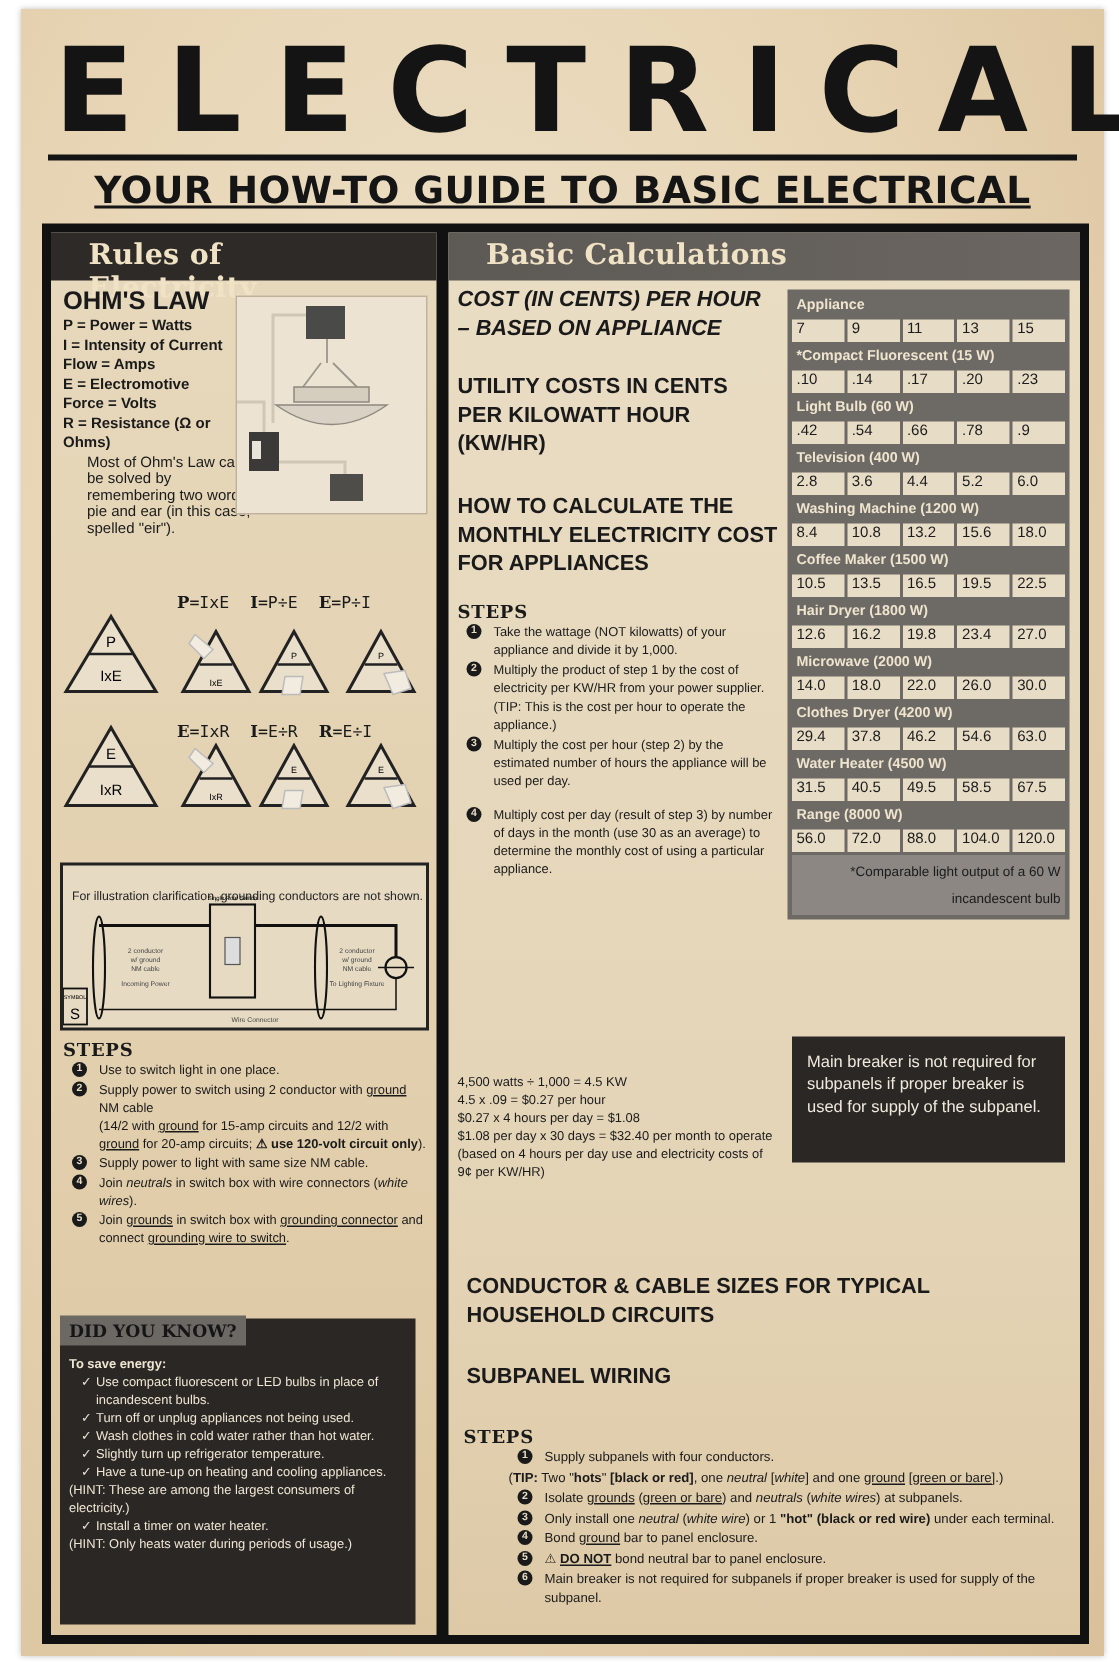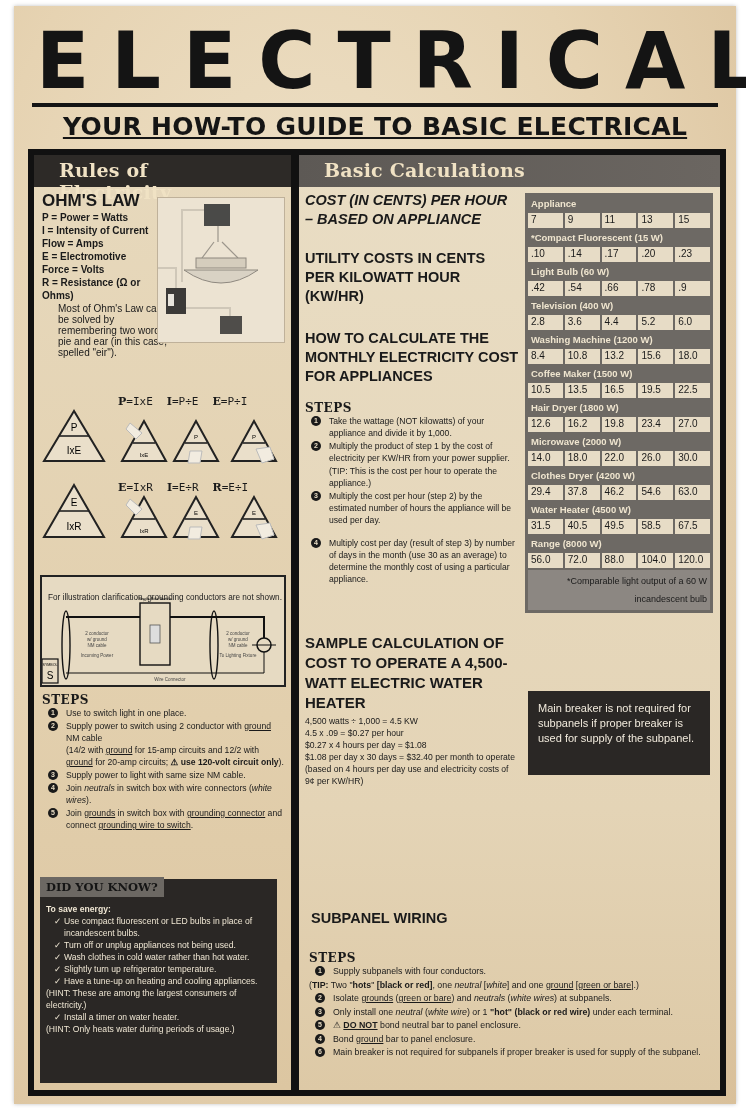--- a/index.html
+++ b/index.html
@@ -296,21 +296,20 @@
               <span>Multiply the cost per hour (step 2) by the estimated number of hours the appliance will be used per day.</span>
             </div>
           <div style="height:10px;"></div>
           <div class="step">
               <span class="num">4</span>
               <span>Multiply cost per day (result of step 3) by number of days in the month (use 30 as an average) to determine the monthly cost of using a particular appliance.</span>
             </div>
         </div>
       </div>
 
-      <div class="abs h-caps" style="left:6px;top:478px;width:210px;font-size:15px;line-height:20px;">SAMPLE CALCULATION OF COST TO OPERATE A 4,500-WATT ELECTRIC WATER HEATER</div>
       <div class="abs sample-text">
         <div>4,500 watts ÷ 1,000 = 4.5 KW</div>
         <div>4.5 x .09 = $0.27 per hour</div>
         <div>$0.27 x 4 hours per day = $1.08</div>
         <div>$1.08 per day x 30 days = $32.40 per month to operate</div>
         <div>(based on 4 hours per day use and electricity costs of 9¢ per KW/HR)</div>
       </div>
 
       <div class="abs tbl">
         <div class="tbl-head">Appliance</div>
@@ -399,49 +398,50 @@
             <div>72.0</div>
             <div>88.0</div>
             <div>104.0</div>
             <div>120.0</div>
           </div>
         <div class="tbl-foot">*Comparable light output of a 60 W incandescent bulb</div>
       </div>
 
       <div class="abs breaker">Main breaker is not required for subpanels if proper breaker is used for supply of the subpanel.</div>
 
+      <div class="abs h-caps" style="left:12px;top:694px;width:405px;">CONDUCTOR &amp; CABLE SIZES FOR TYPICAL HOUSEHOLD CIRCUITS</div>
       <div class="abs h-caps" style="left:12px;top:754px;">SUBPANEL WIRING</div>
 
       <div class="abs sub-steps">
         <div class="steps-title">STEPS</div>
-        <div style="padding-left:6px;">
+        <div style="padding-left:6px;margin-left:30px;">
           <div class="step">
               <span class="num">1</span>
               <span>Supply subpanels with four conductors.</span>
             </div>
           <div class="step" style="margin-left:-6px;">
               <span>(<b>TIP:</b> Two "<b>hots</b>" <b>[black or red]</b>, one <i>neutral</i> [<i>white</i>] and one <span class="u">ground</span> <span class="u">[green or bare]</span>.)</span>
             </div>
           <div class="step">
               <span class="num">2</span>
               <span>Isolate <span class="u">grounds</span> (<span class="u">green or bare</span>) and <i>neutrals</i> (<i>white wires</i>) at subpanels.</span>
             </div>
           <div class="step">
               <span class="num">3</span>
               <span>Only install one <i>neutral</i> (<i>white wire</i>) or 1 <b>"hot"</b> <b>(black or red wire)</b> under each terminal.</span>
             </div>
           <div class="step">
+              <span class="num">4</span>
+              <span>Bond <span class="u">ground</span> bar to panel enclosure.</span>
+            </div>
+          <div class="step">
               <span class="num">5</span>
               <span><span>⚠</span> <b class="u">DO NOT</b> bond neutral bar to panel enclosure.</span>
             </div>
           <div class="step">
-              <span class="num">4</span>
-              <span>Bond <span class="u">ground</span> bar to panel enclosure.</span>
-            </div>
-          <div class="step">
               <span class="num">6</span>
               <span>Main breaker is not required for subpanels if proper breaker is used for supply of the subpanel.</span>
             </div>
         </div>
       </div>
     </div>
 
   </div>
 </div>
 

